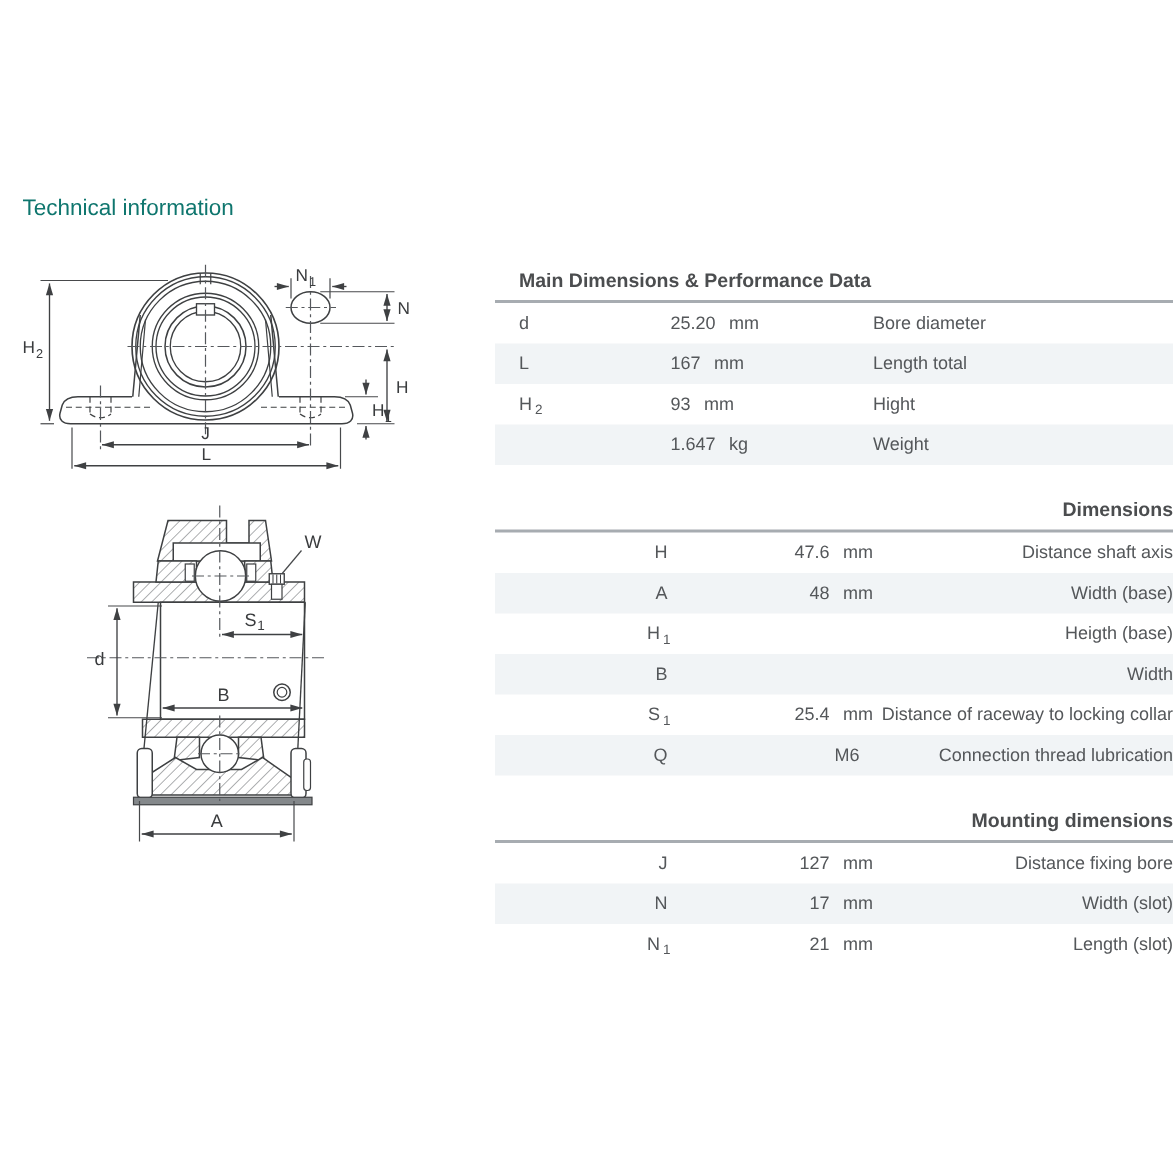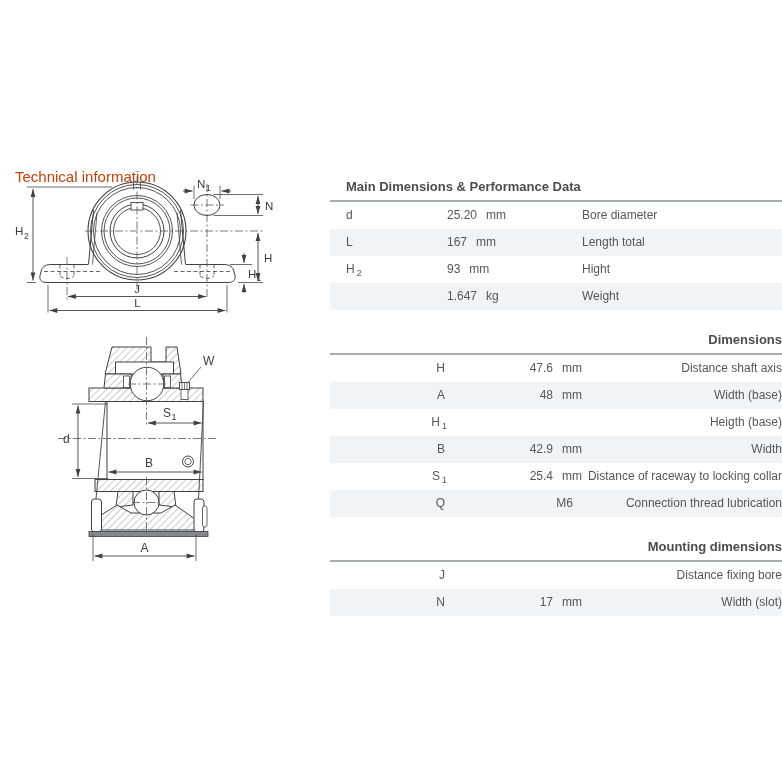--- a/index.html
+++ b/index.html
@@ -1,18 +1,18 @@
 <!DOCTYPE html>
 <html><head>
 <meta charset="utf-8">
 <style>
   html,body{margin:0;padding:0;}
   body{width:782px;height:782px;background:#ffffff;position:relative;overflow:hidden;
        font-family:"Liberation Sans", sans-serif;}
-  .page-title{position:absolute;left:15px;top:130px;font-size:15px;color:#c2410c;margin-top:38px;}
+  .page-title{position:absolute;left:15px;top:130px;font-size:15px;color:#0f766e;}
   .drawings{position:absolute;left:0;top:165px;width:330px;height:410px;}
   .tables{position:absolute;left:330px;top:170px;width:452px;}
   .section{width:100%;}
   .section + .section{margin-top:13px;text-align:right;}
   .sec-title{box-sizing:border-box;height:32px;padding:9px 0 15px 16px;font-size:13px;
              font-weight:bold;color:#4b4d4f;border-bottom:2px solid #a7acb1;}
   .row{display:flex;height:27px;line-height:27px;font-size:12px;color:#54575a;}
   .row.alt{background:#f1f4f6;}
   .c-sym{box-sizing:border-box;width:117px;padding-left:16px;}
   .c-val{width:135px;}
@@ -233,41 +233,46 @@
       <span class="c-sym"><span>A</span><sub class="sub"></sub></span>
       <span class="c-val"><span>48</span><span class="unit">mm</span></span>
       <span class="c-desc">Width (base)</span>
     </div>
     <div class="row">
       <span class="c-sym"><span>H</span><sub class="sub">1</sub></span>
       <span class="c-desc">Heigth (base)</span>
     </div>
     <div class="row alt">
       <span class="c-sym"><span>B</span><sub class="sub"></sub></span>
-      <span class="c-val"><span>42.9</span><span class="unit">mm</span></span>
       <span class="c-desc">Width</span>
     </div>
     <div class="row">
       <span class="c-sym"><span>S</span><sub class="sub">1</sub></span>
       <span class="c-val"><span>25.4</span><span class="unit">mm</span></span>
       <span class="c-desc">Distance of raceway to locking collar</span>
     </div>
     <div class="row alt">
       <span class="c-sym"><span>Q</span><sub class="sub"></sub></span>
       <span class="c-val"><span>M6</span><span class="unit"></span></span>
       <span class="c-desc">Connection thread lubrication</span>
     </div>
   </div>
 
   <div class="section">
     <div class="sec-title">Mounting dimensions</div>
     <div class="row">
       <span class="c-sym"><span>J</span><sub class="sub"></sub></span>
+      <span class="c-val"><span>127</span><span class="unit">mm</span></span>
       <span class="c-desc">Distance fixing bore</span>
     </div>
     <div class="row alt">
       <span class="c-sym"><span>N</span><sub class="sub"></sub></span>
       <span class="c-val"><span>17</span><span class="unit">mm</span></span>
       <span class="c-desc">Width (slot)</span>
     </div>
+    <div class="row">
+      <span class="c-sym"><span>N</span><sub class="sub">1</sub></span>
+      <span class="c-val"><span>21</span><span class="unit">mm</span></span>
+      <span class="c-desc">Length (slot)</span>
+    </div>
   </div>
 
 </div>
 
 </body></html>

